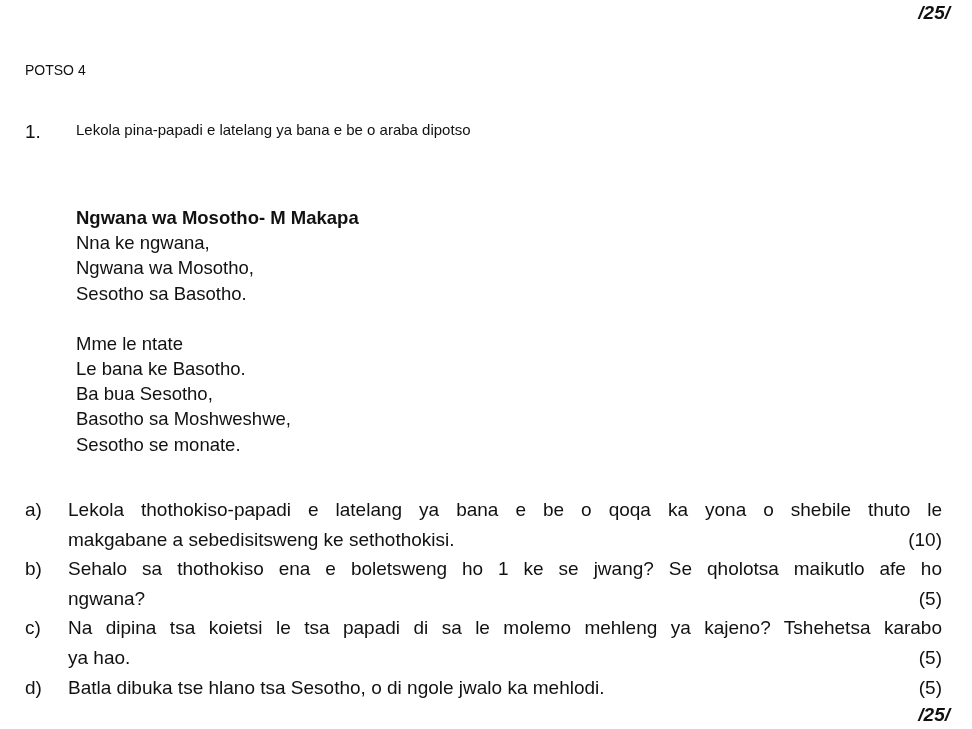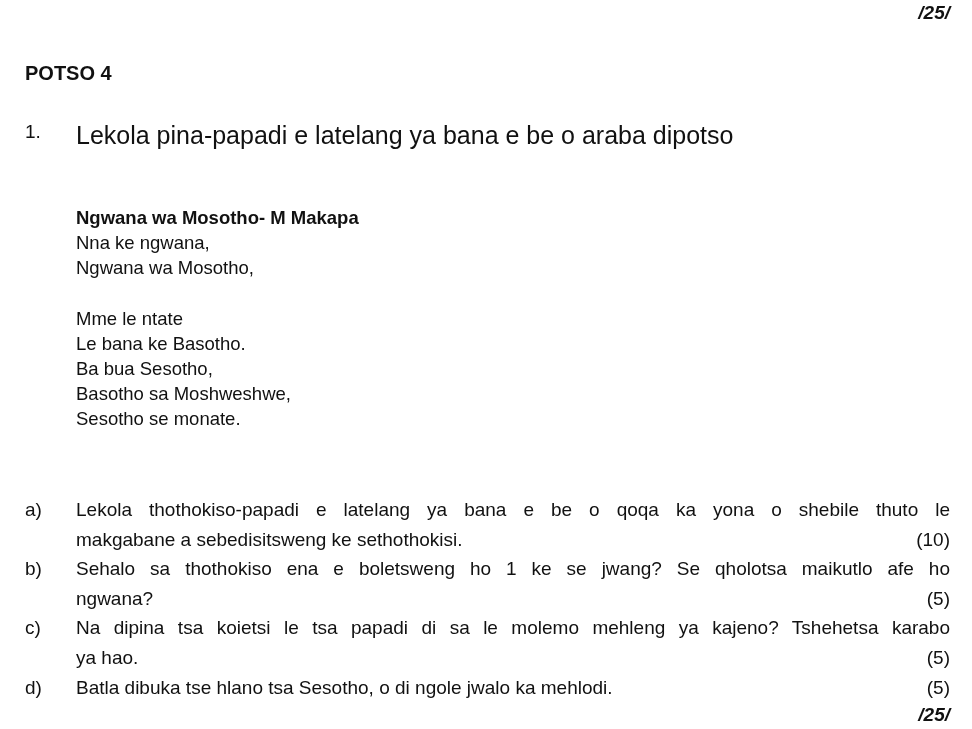--- a/index.html
+++ b/index.html
@@ -6,33 +6,33 @@
     body {
       width: 972px; height: 729px; position: relative; overflow: hidden;
       color: #111111;
       font-family: "Liberation Sans", sans-serif;
     }
     .abs { position: absolute; white-space: nowrap; }
     .marks-top {
       position: absolute; right: 22px; top: 2px;
       font-size: 19px; font-weight: bold; font-style: italic;
     }
-    .potso { left: 25px; top: 62px; font-size: 20px; font-weight: bold; }
+    .potso { left: 25px; top: 62px; font-size: 14px; font-weight: normal; }
     .q1-num { left: 25px; top: 121px; font-size: 19px; }
-    .q1-text { left: 76px; top: 121px; font-size: 25px; }
+    .q1-text { left: 76px; top: 121px; font-size: 15px; }
     .poem { position: absolute; left: 76px; top: 177px; font-size: 18.5px; line-height: 25.2px; margin-top: 28px; }
     .poem-title { font-weight: bold; }
     .poem-line { display: block; }
     .stanza-gap { height: 25px; }
     .sub {
       position: absolute; left: 0; width: 972px;
       font-size: 19px; line-height: 29.5px;
     }
     .sub-label { position: absolute; left: 25px; }
-    .sub-body { position: absolute; left: 76px; width: 874px; }
+    .sub-body { position: absolute; left: 68px; width: 874px; }
     .sub-line { display: flex; justify-content: space-between; gap: 37px; }
     .mark { text-align: left; }
     .justify { text-align: justify; text-align-last: justify; display: block; }
     .marks-bottom {
       position: absolute; right: 22px; top: 704px;
       font-size: 19px; font-weight: bold; font-style: italic;
     }
   </style>
 </head>
 <body>
@@ -41,20 +41,21 @@
 
 <div class="abs potso">POTSO 4</div>
 
 <div class="abs q1-num">1.</div>
 <div class="abs q1-text">Lekola pina-papadi e latelang ya bana e be o araba dipotso</div>
 
 <div class="poem">
   <span class="poem-line poem-title">Ngwana wa Mosotho- M Makapa</span>
   <span class="poem-line">Nna ke ngwana,</span>
   <span class="poem-line">Ngwana wa Mosotho,</span>
+  <span class="poem-line">Sesotho sa Basotho.</span>
   <div class="stanza-gap"></div>
   <span class="poem-line">Mme le ntate</span>
   <span class="poem-line">Le bana ke Basotho.</span>
   <span class="poem-line">Ba bua Sesotho,</span>
   <span class="poem-line">Basotho sa Moshweshwe,</span>
   <span class="poem-line">Sesotho se monate.</span>
 </div>
 
 <div class="sub" style="top:495px;">
   <span class="sub-label">a)</span>

